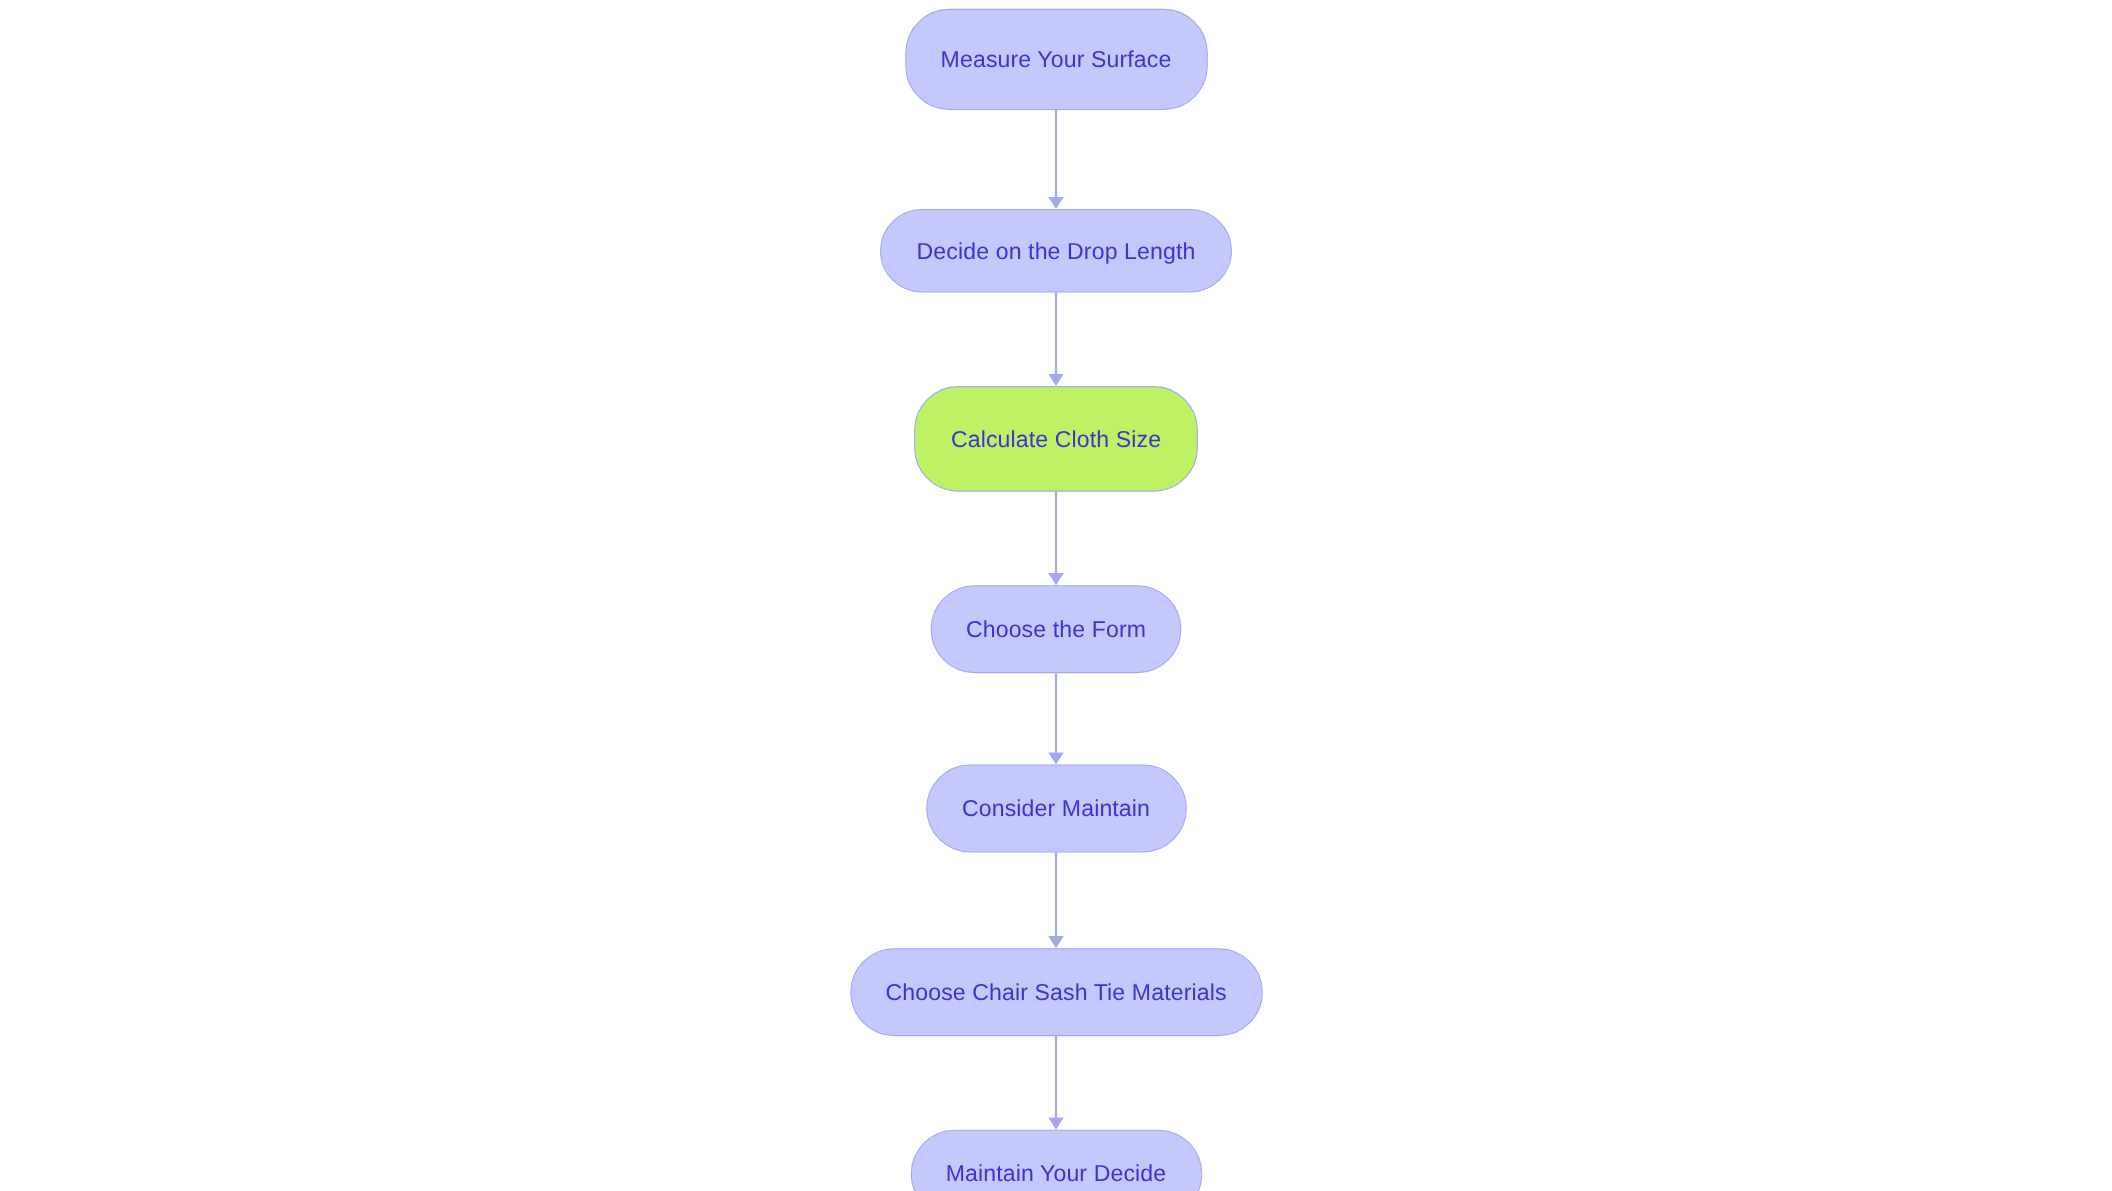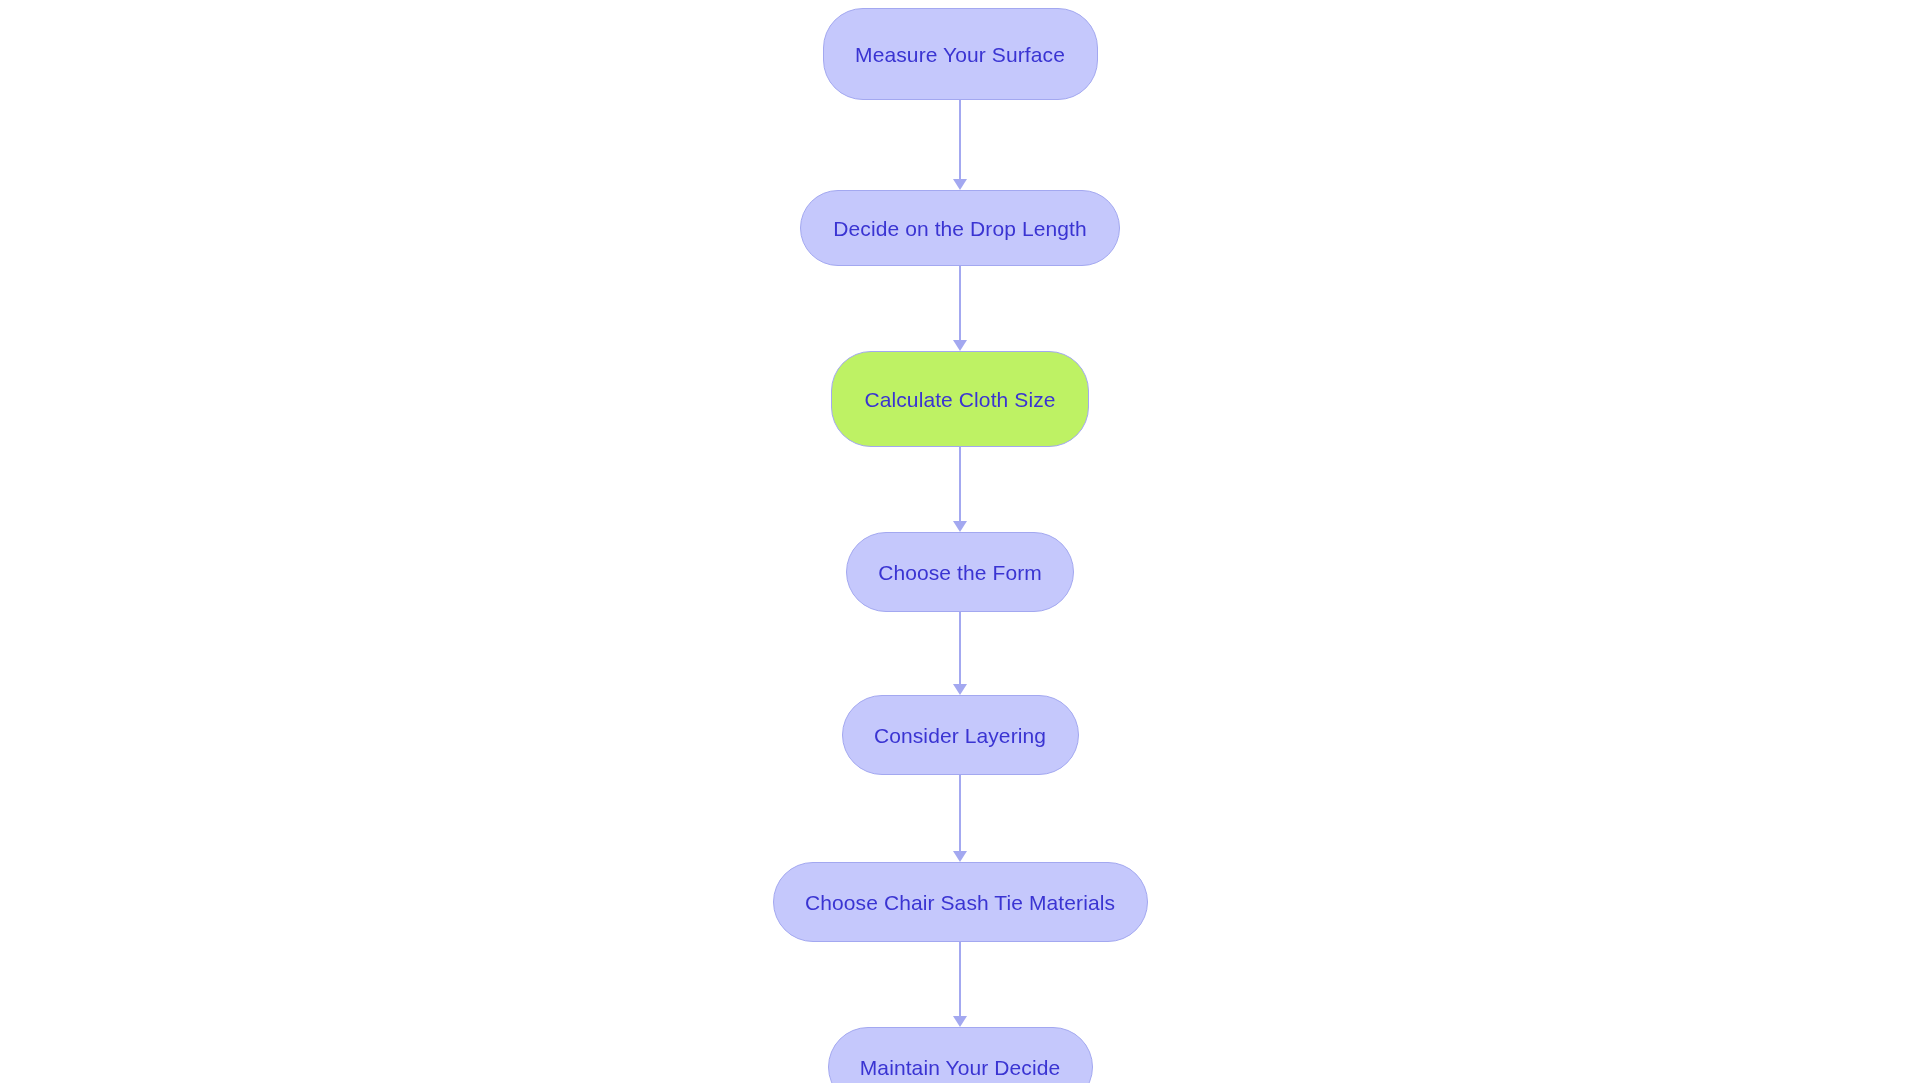--- a/index.html
+++ b/index.html
@@ -121,21 +121,21 @@
     <div class="node" style="width: 228px; height: 80px; border-radius: 40px; background: rgb(197, 200, 252); border-color: rgb(163, 168, 240);">
       <span class="node-label" style="color: rgb(58, 52, 210); text-align: center;">Choose the Form</span>
     </div>
 
     <div class="connector" style="height: 83px;">
       <span class="conn-line" style="background: rgb(163, 168, 240);"></span>
       <span class="conn-head" style="border-top-color: rgb(163, 168, 240);"></span>
     </div>
 
     <div class="node" style="width: 237px; height: 80px; border-radius: 40px; background: rgb(197, 200, 252); border-color: rgb(163, 168, 240);">
-      <span class="node-label" style="color: rgb(58, 52, 210);">Consider Layering</span>
+      <span class="node-label" style="color: rgb(58, 52, 210);">Consider Maintain</span>
     </div>
 
     <div class="connector" style="height: 87px;">
       <span class="conn-line" style="background: rgb(163, 168, 240);"></span>
       <span class="conn-head" style="border-top-color: rgb(163, 168, 240);"></span>
     </div>
 
     <div class="node" style="width: 375px; height: 80px; border-radius: 40px; background: rgb(197, 200, 252); border-color: rgb(163, 168, 240);">
       <span class="node-label" style="color: rgb(58, 52, 210); text-align: right;">Choose Chair Sash Tie Materials</span>
     </div>

